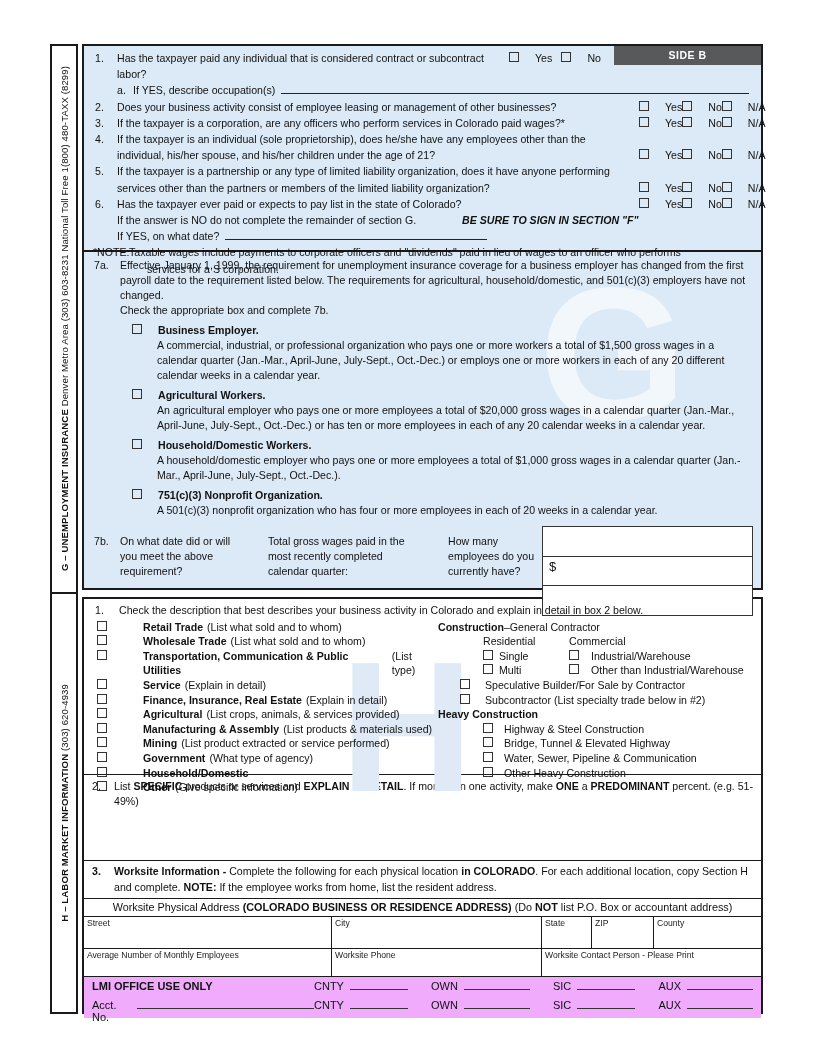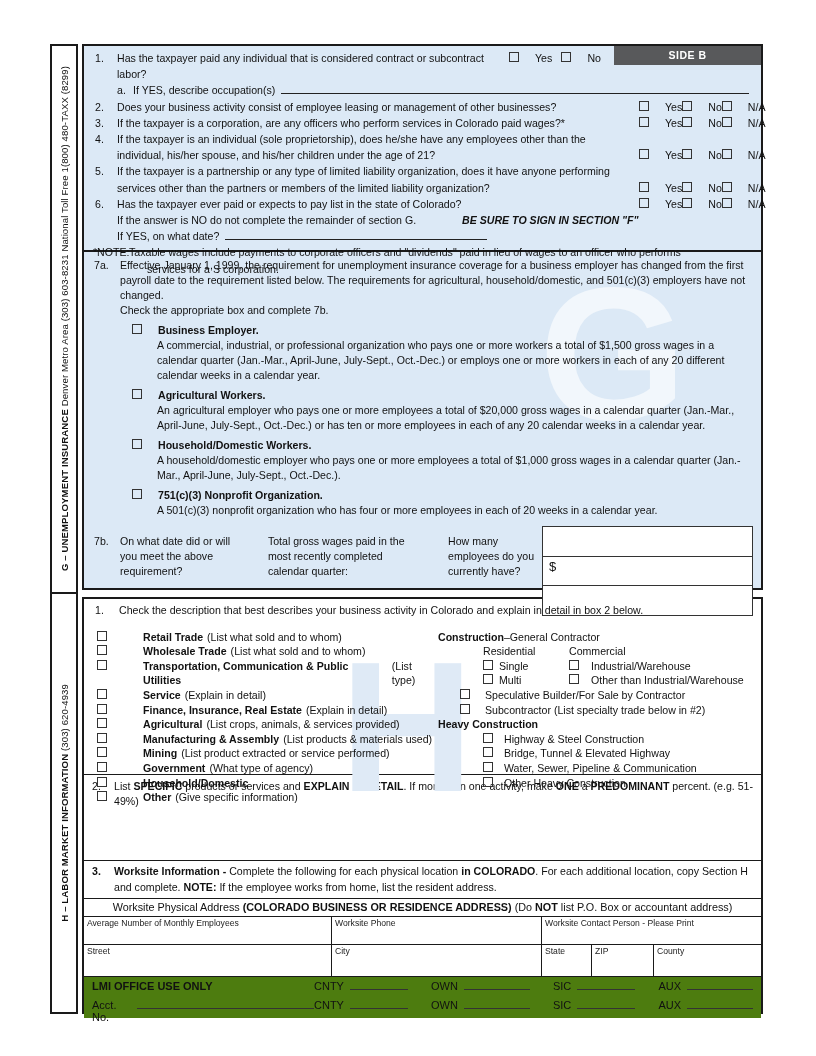--- a/index.html
+++ b/index.html
@@ -51,21 +51,21 @@
   .b7boxes{width:211px;flex-shrink:0;display:flex;flex-direction:column;}
   .ibox{height:31px;background:#fff;border:1.5px solid #333;box-sizing:border-box;margin-top:-1.5px;font-size:13px;padding:2px 6px;}
   .ibox:first-child{margin-top:0;}
   
   .hbox{border:2px solid #1a1a1a;box-sizing:border-box;height:417px;margin-top:7px;background:#fff;font-size:10.6px;position:relative;}
   .h1{height:176px;border-bottom:1.5px solid #1a1a1a;box-sizing:border-box;padding:4px 6px 0 8px;position:relative;line-height:14.6px;}
   .wm-h{left:256px;top:36px;font-size:185px;color:#dfeaf6;}
   .h1 .zc{position:relative;z-index:1;}
   .h1title{display:flex;align-items:baseline;}
   .h1title .qnum{width:24px;}
-  .h1cols{display:flex;margin-top:12px;}
+  .h1cols{display:flex;margin-top:2px;}
   .hcol-l{width:346px;flex-shrink:0;}
   .h-item{display:flex;align-items:baseline;padding-left:5px;}
   .h-item .cb{margin-right:36px;}
   .h-item .rest{margin-left:4px;}
   .hcol-r{flex:1;}
   .c-sub{padding-left:45px;display:flex;}
   .c-rescol{width:86px;flex-shrink:0;display:inline-flex;align-items:baseline;gap:6px;}
   .c-comcol{display:inline-flex;align-items:baseline;gap:6px;}
   .c-extra{padding-left:22px;display:flex;align-items:baseline;}
   .c-extra .cb{margin-right:15px;}
@@ -80,21 +80,21 @@
   .wsr2{height:28px;}
   .wscell{border-right:1.5px solid #1a1a1a;box-sizing:border-box;font-size:8.6px;padding:1px 0 0 3px;color:#222;}
   .wscell:last-child{border-right:none;}
   .w-street,.w-avg{width:248px;}
   .w-city,.w-phone{width:210px;}
   .w-state{width:50px;}
   .w-zip{width:62px;}
   .w-county{flex:1;}
   .w-contact{flex:1;}
   
-  .lmi{background:#4d7c0f;height:41px;box-sizing:border-box;padding:3px 8px 0 8px;font-size:11px;}
+  .lmi{background:#f0abfc;height:41px;box-sizing:border-box;padding:3px 8px 0 8px;font-size:11px;}
   .lmi-row{display:flex;align-items:baseline;height:19px;}
   .lmi-left{width:222px;flex-shrink:0;display:flex;align-items:baseline;}
   .lmi-flex{flex:1;display:flex;justify-content:space-between;align-items:baseline;}
   .lmi-grp{display:inline-flex;align-items:baseline;gap:6px;}
   .uline{display:inline-block;border-bottom:1px solid #333;height:1px;vertical-align:-2px;}
   .u58{width:58px;}
   .u66{width:66px;}
   .u200{width:200px;margin-left:6px;}
 </style>
 </head>
@@ -465,34 +465,34 @@
 
         <div class="h3">
           <div class="qrow">
             <span class="qnum b">3.</span>
             <span class="qtext"><span class="b">Worksite Information - </span><span>Complete the following for each physical location </span><span class="b">in COLORADO</span><span>. For each additional location, copy Section H and complete. </span><span class="b">NOTE:</span><span> If the employee works from home, list the resident address.</span></span>
           </div>
         </div>
 
         <div class="wshead"><span>Worksite Physical Address </span><span class="b">(COLORADO BUSINESS OR RESIDENCE ADDRESS)</span><span> (Do </span><span class="b">NOT</span><span> list P.O. Box or accountant address)</span></div>
 
-        <div class="wsrow wsr2">
-          <div class="wscell w-avg"><span>Average Number of Monthly Employees</span></div>
-          <div class="wscell w-phone"><span>Worksite Phone</span></div>
-          <div class="wscell w-contact"><span>Worksite Contact Person - Please Print</span></div>
-        </div>
-
         <div class="wsrow wsr1">
           <div class="wscell w-street"><span>Street</span></div>
           <div class="wscell w-city"><span>City</span></div>
           <div class="wscell w-state"><span>State</span></div>
           <div class="wscell w-zip"><span>ZIP</span></div>
           <div class="wscell w-county"><span>County</span></div>
         </div>
 
+        <div class="wsrow wsr2">
+          <div class="wscell w-avg"><span>Average Number of Monthly Employees</span></div>
+          <div class="wscell w-phone"><span>Worksite Phone</span></div>
+          <div class="wscell w-contact"><span>Worksite Contact Person - Please Print</span></div>
+        </div>
+
         <div class="lmi">
           <div class="lmi-row">
             <div class="lmi-left">
                 <span class="b">LMI OFFICE USE ONLY</span>
               </div>
             <div class="lmi-flex">
               <span class="lmi-grp">
                   <span>CNTY</span>
                   <span class="uline u58"></span>
                 </span>

